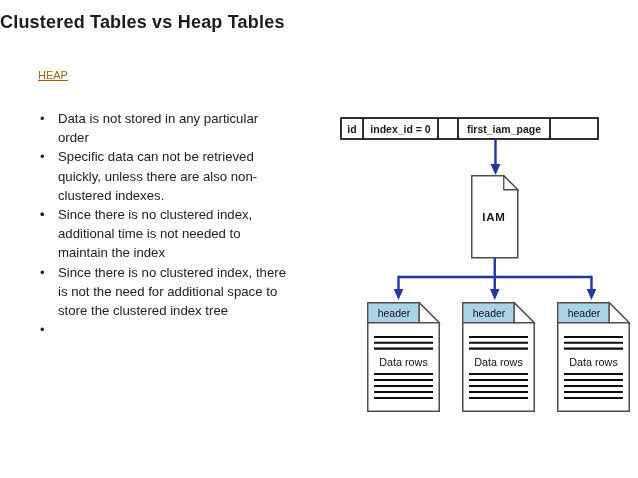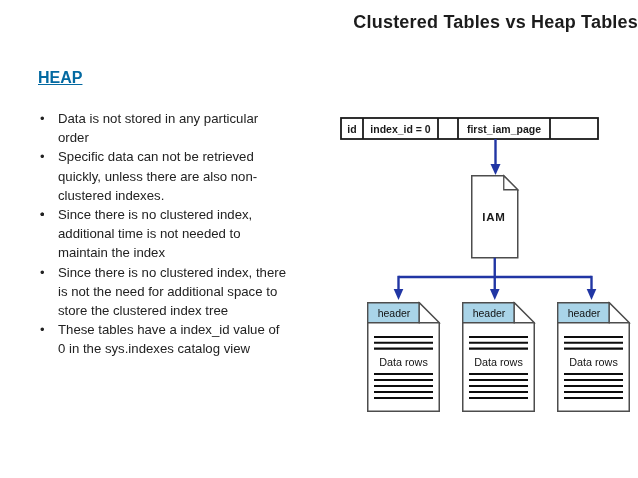--- a/index.html
+++ b/index.html
@@ -10,34 +10,34 @@
     background: #ffffff;
     font-family: "Liberation Sans", sans-serif;
     color: #1a1a1a;
     overflow: hidden;
   }
   .title {
     position: absolute;
     top: 12px;
     left: 0;
     width: 638px;
-    text-align: right;
+    text-align: left;
     font-size: 18px;
     font-weight: bold;
     color: #1c1c1c;
     letter-spacing: 0.2px;
   }
   .section-heading {
     position: absolute;
     top: 69px;
     left: 38px;
-    font-size: 16px;
-    font-weight: bold;
+    font-size: 11px;
+    font-weight: normal;
     text-decoration: underline;
-    color: #0369a1;
+    color: #a16207;
   }
   ul.bullets {
     position: absolute;
     top: 109px;
     left: 38px;
     width: 248px;
     margin: 0;
     padding: 0;
     list-style: none;
     font-size: 13.2px;
@@ -82,21 +82,21 @@
   <div class="title">Clustered Tables vs Heap Tables</div>
 
   <div class="section-heading">HEAP</div>
 
   <ul class="bullets">
     <li><span class="dot">•</span><span>Data is not stored in any particular order</span></li>
     <li><span class="dot">•</span><span>Specific data can not be retrieved quickly, unless there are also non-clustered indexes.</span></li>
     <li><span class="dot">•</span></li>
     <li><span class="dot">•</span><span>Since there is no clustered index, additional time is not needed to maintain the index</span></li>
     <li><span class="dot">•</span><span>Since there is no clustered index, there is not the need for additional space to store the clustered index tree</span></li>
-    <li><span class="dot">•</span><span>These tables have a index_id value of 0 in the sys.indexes catalog view</span></li>
+    <li><span class="dot">•</span></li>
   </ul>
 
   <svg class="diagram" width="308" height="330" viewBox="0 0 308 330" xmlns="http://www.w3.org/2000/svg">
 
     <g>
       <rect class="tbl-rect" x="11" y="18" width="257" height="21"></rect>
       <line class="tbl-sep" x1="33" y1="18" x2="33" y2="39"></line>
       <line class="tbl-sep" x1="108" y1="18" x2="108" y2="39"></line>
       <line class="tbl-sep" x1="128" y1="18" x2="128" y2="39"></line>
       <line class="tbl-sep" x1="220" y1="18" x2="220" y2="39"></line>

